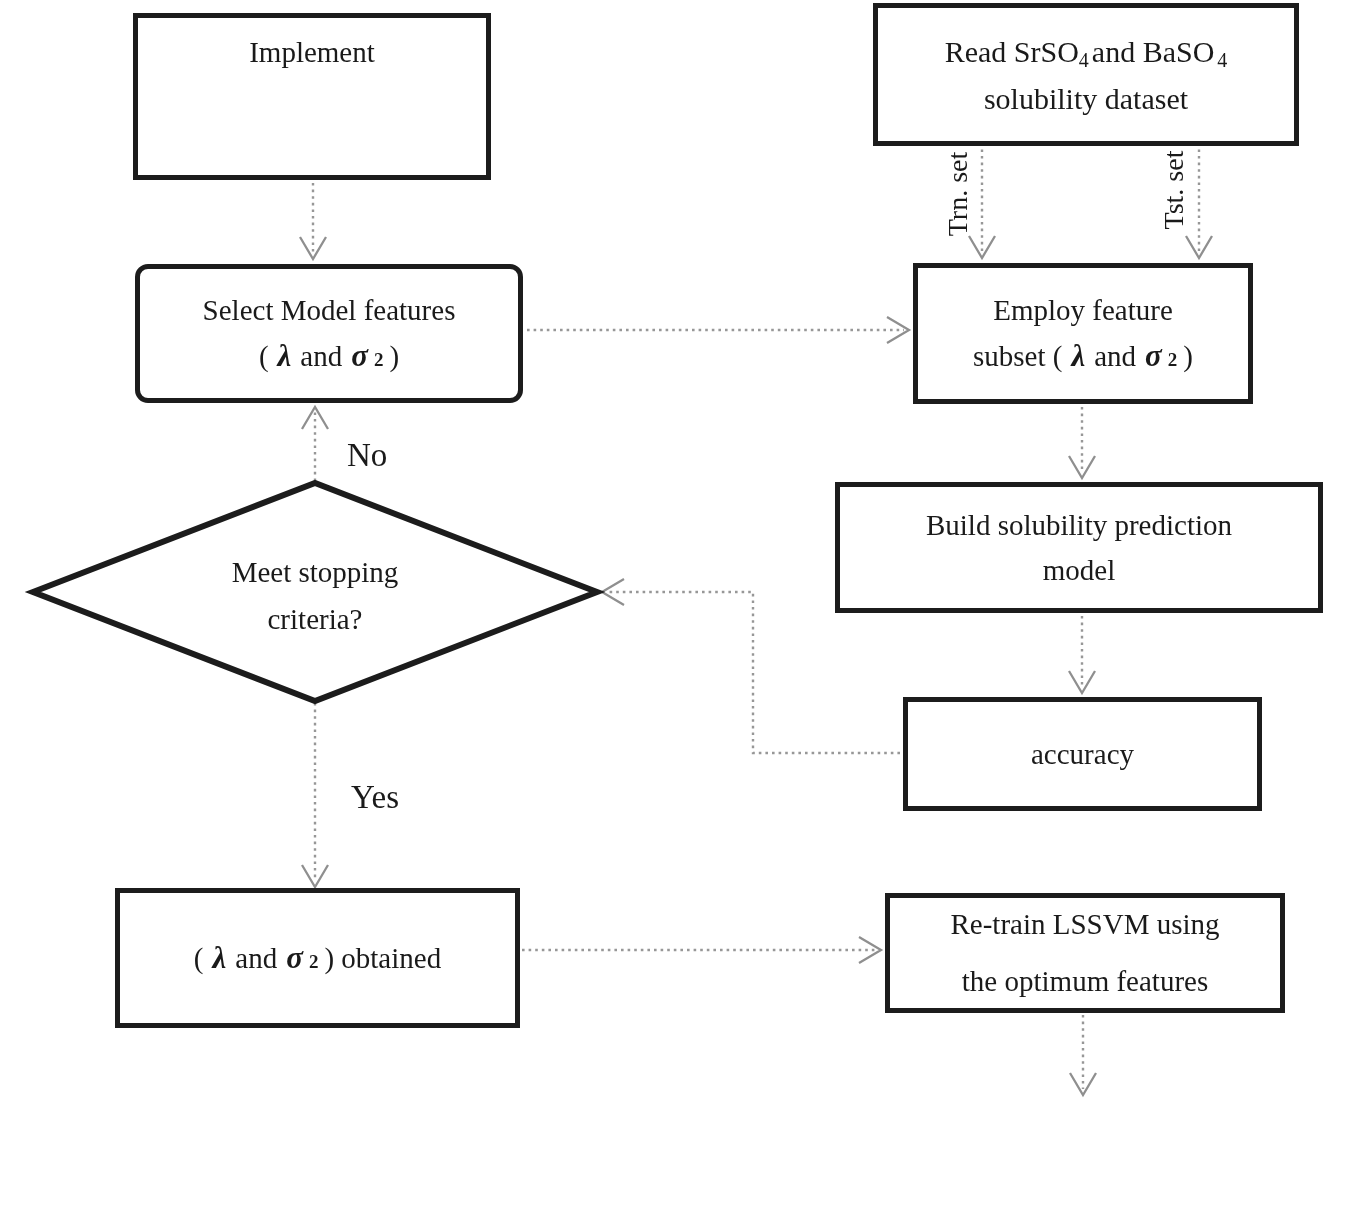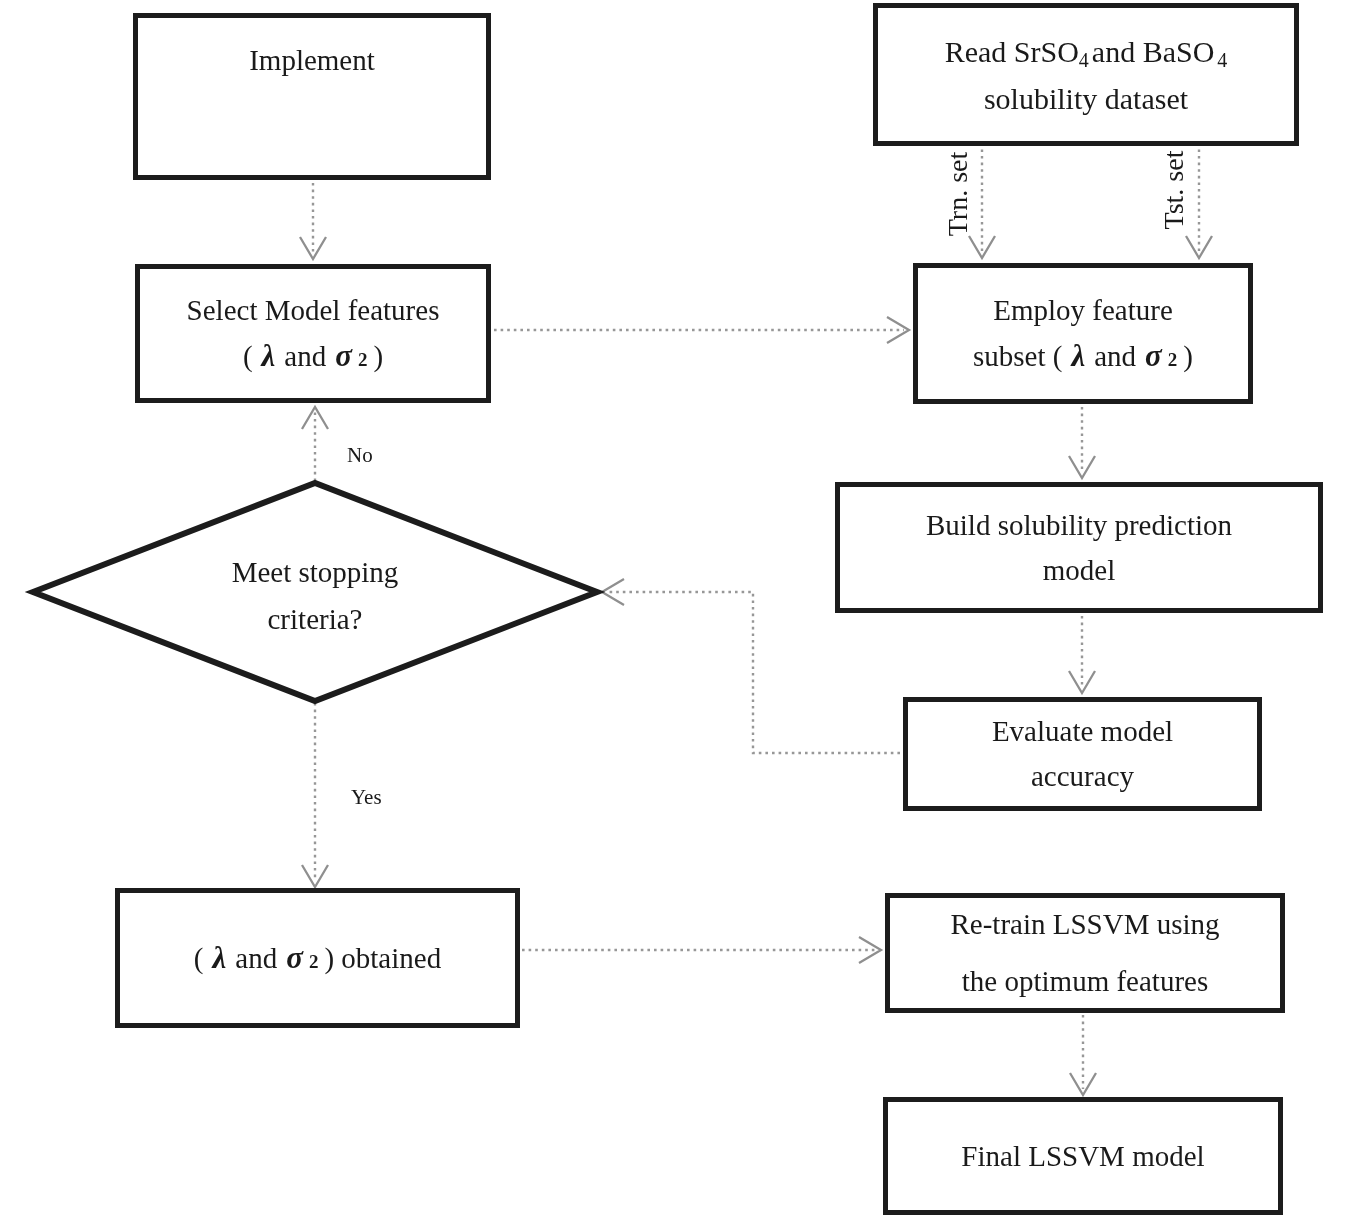--- a/index.html
+++ b/index.html
@@ -29,44 +29,44 @@
     display: flex;
     flex-direction: column;
     justify-content: center;
     align-items: center;
     text-align: center;
     font-size: 29px;
     line-height: 45px;
   }
   .line { white-space: nowrap; }
 
-  #n-implement { left: 133px; top: 13px;  width: 358px; height: 167px; justify-content: flex-start; padding-top: 20px; }
+  #n-implement { left: 133px; top: 13px;  width: 358px; height: 167px; justify-content: flex-start; padding-top: 12px; }
   #n-read      { left: 873px; top: 3px;   width: 426px; height: 143px; font-size: 30px; line-height: 47px; }
-  #n-select    { left: 135px; top: 264px; width: 356px; height: 139px; }
+  #n-select    { left: 135px; top: 264px; width: 388px; height: 139px; border-radius: 13px; }
   #n-employ    { left: 913px; top: 263px; width: 340px; height: 141px; }
   #n-build     { left: 835px; top: 482px; width: 488px; height: 131px; }
   #n-evaluate  { left: 903px; top: 697px; width: 359px; height: 114px; }
   #n-optimum   { left: 115px; top: 888px; width: 405px; height: 140px; }
   #n-retrain   { left: 885px; top: 893px; width: 400px; height: 120px; gap: 12px; }
   #n-final     { left: 883px; top: 1097px; width: 400px; height: 118px; }
 
   #n-decision-label {
     position: absolute;
     left: 165px; top: 548px; width: 300px; height: 96px;
     display: flex; flex-direction: column; justify-content: center; align-items: center;
     text-align: center; font-size: 29px; line-height: 47px;
   }
 
   .math-line { display: flex; align-items: baseline; justify-content: center; }
   .mi { font-style: italic; font-weight: 700; font-size: 31px; margin: 0 6px; }
   .msup { font-weight: 700; font-size: 19px; vertical-align: 9px; line-height: 0; margin-right: 3px; }
   .msub { font-size: 20px; line-height: 0; vertical-align: -5px; }
   .mtxt { margin: 0 3px; }
 
-  .edge-label { position: absolute; font-size: 21px; line-height: 36px; }
+  .edge-label { position: absolute; font-size: 33px; line-height: 36px; }
   #lbl-no  { left: 347px; top: 437px; }
   #lbl-yes { left: 351px; top: 779px; }
   .edge-label-vert {
     position: absolute; width: 140px; height: 32px;
     font-size: 28px; line-height: 32px; text-align: center;
     transform: rotate(-90deg);
   }
   #lbl-trn { left: 888px;  top: 178px; }
   #lbl-tst { left: 1104px; top: 174px; }
 </style>
@@ -167,21 +167,20 @@
       <span class="mtxt">)</span>
     </div>
   </div>
 
   <div class="node" id="n-build">
     <div class="line">Build solubility prediction</div>
     <div class="line">model</div>
   </div>
 
   <div class="node" id="n-evaluate">
-    <div class="line">Evaluate model</div>
     <div class="line">accuracy</div>
   </div>
 
   <div id="n-decision-label">
     <div class="line">Meet stopping</div>
     <div class="line">criteria?</div>
   </div>
 
   <div class="node" id="n-optimum">
     <div class="line math-line">
@@ -192,22 +191,19 @@
         <sup class="msup">2</sup>
       <span class="mtxt">) obtained</span>
     </div>
   </div>
 
   <div class="node" id="n-retrain">
     <div class="line">Re-train LSSVM using</div>
     <div class="line">the optimum features</div>
   </div>
 
-  <div class="node" id="n-final">
-    <div class="line">Final LSSVM model</div>
-  </div>
 
   <div class="edge-label" id="lbl-no">No</div>
   <div class="edge-label" id="lbl-yes">Yes</div>
   <div class="edge-label-vert" id="lbl-trn">Trn. set</div>
   <div class="edge-label-vert" id="lbl-tst">Tst. set</div>
 
 </div>
 
 </body></html>

